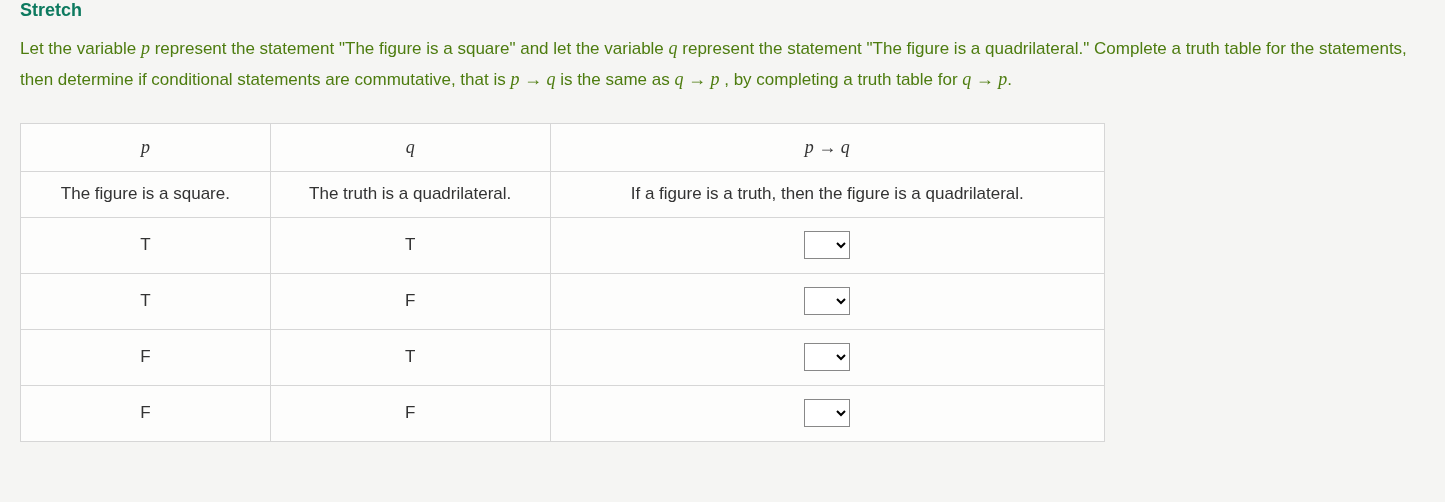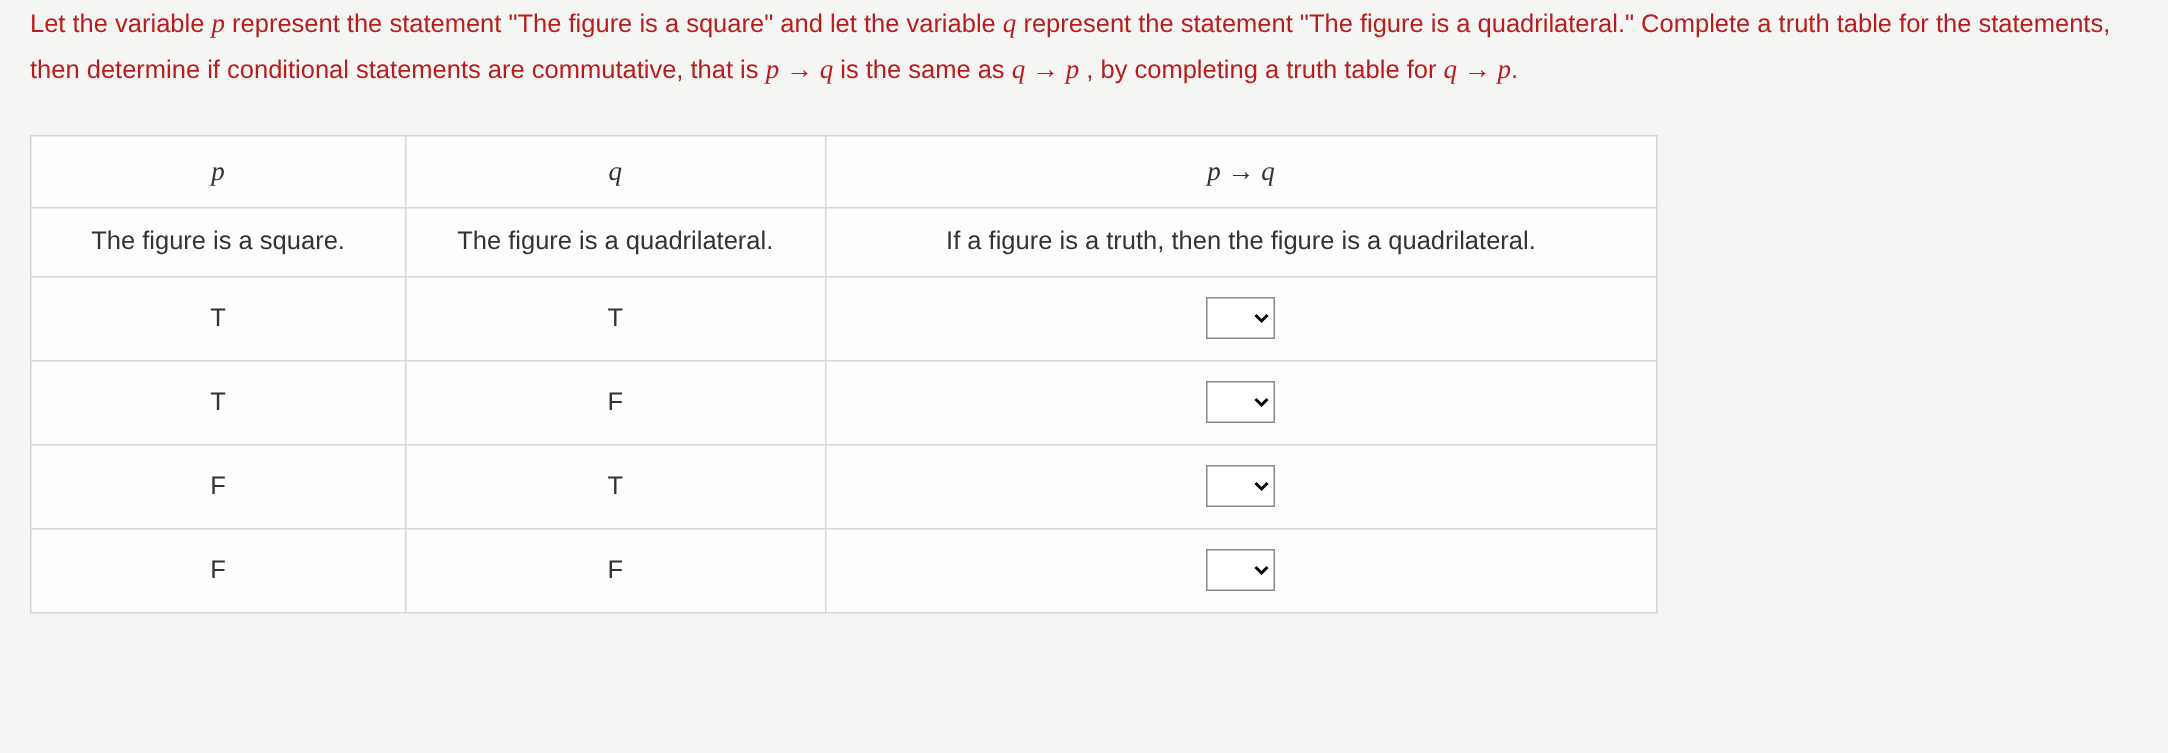--- a/index.html
+++ b/index.html
@@ -19,21 +19,21 @@
     }
     .section-heading {
       color: #0d7a5f;
       font-weight: bold;
       font-size: 18px;
       padding: 0 0 12px 0;
     }
     .instructions {
       font-size: 17px;
       line-height: 1.7;
-      color: #b91c1c;
+      color: #4d7c0f;
       padding-bottom: 28px;
     }
     .mathvar {
       font-family: "Times New Roman", Times, serif;
       font-style: italic;
       font-size: 18px;
     }
     table.truth-table {
       border-collapse: collapse;
       width: 1085px;
@@ -70,35 +70,36 @@
       background: #fff;
       font-size: 14px;
       cursor: pointer;
     }
   </style>
 </head>
 <body>
 
 <div class="page-container">
 
+  <div class="section-heading">Stretch</div>
 
   <div class="instructions">
     <span>Let the variable </span><span class="mathvar">p</span><span> represent the statement "The figure is a square" and let the variable </span><span class="mathvar">q</span><span> represent the statement "The figure is a quadrilateral." Complete a truth table for the statements, then determine if conditional statements are commutative, that is </span><span class="mathvar">p → q</span><span> is the same as </span><span class="mathvar">q → p</span><span> , by completing a truth table for </span><span class="mathvar">q → p</span><span>.</span>
   </div>
 
   <table class="truth-table">
     <tbody>
         <tr>
       <th class="col-p"><span class="mathvar">p</span></th>
       <th class="col-q"><span class="mathvar">q</span></th>
       <th class="col-pq"><span class="mathvar">p → q</span></th>
     </tr>
     <tr class="desc-row">
       <td>The figure is a square.</td>
-      <td>The figure is a quadrilateral.</td>
+      <td>The truth is a quadrilateral.</td>
       <td>If a figure is a truth, then the figure is a quadrilateral.</td>
     </tr>
     <tr class="data-row">
       <td>T</td>
       <td>T</td>
       <td><select class="answer"><option></option></select></td>
     </tr>
     <tr class="data-row">
       <td>T</td>
       <td>F</td>

